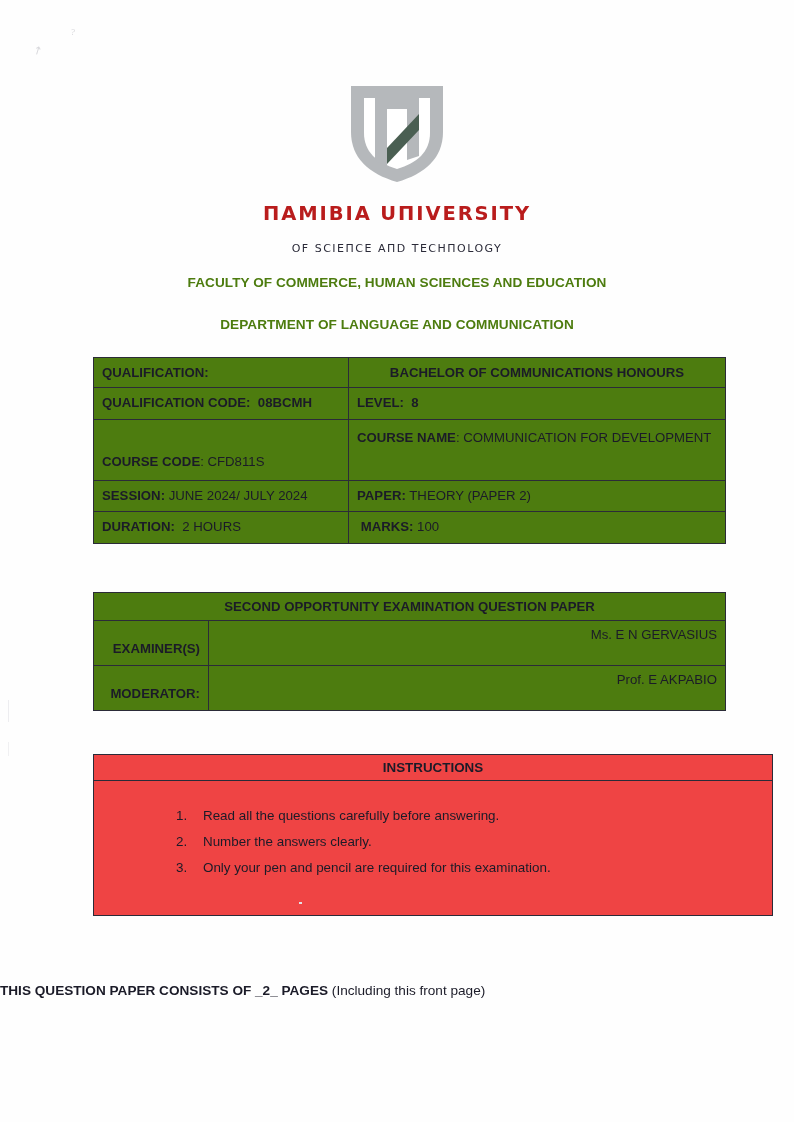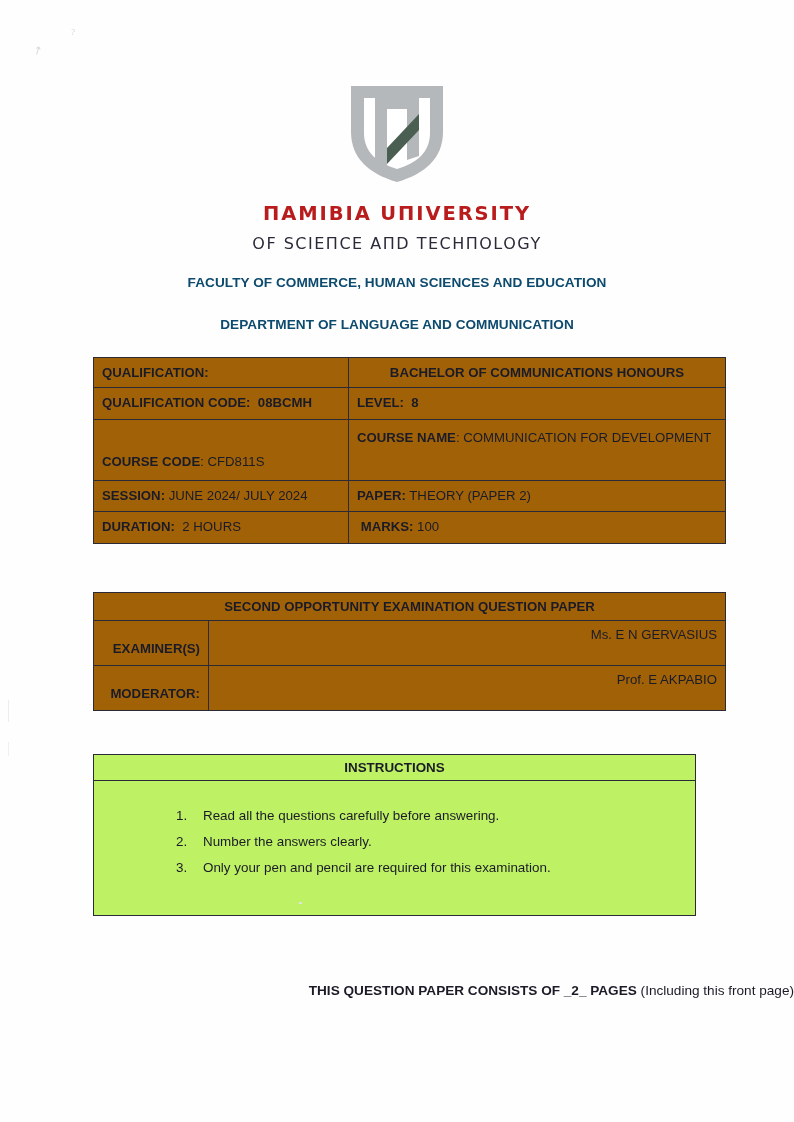--- a/index.html
+++ b/index.html
@@ -62,48 +62,48 @@
     font-family: "DejaVu Sans", sans-serif;
     font-size: 19.5px;
     font-weight: 700;
     letter-spacing: 1.9px;
     color: #b91c1c;
     line-height: 1.15;
     white-space: nowrap;
   }
   .wordmark .line2 {
     font-family: "DejaVu Sans", sans-serif;
-    font-size: 16px;
+    font-size: 11px;
     font-weight: 400;
     letter-spacing: 1.5px;
     color: #2a2a38;
     line-height: 1.25;
-    margin-top: 9px;
+    margin-top: 17px;
     white-space: nowrap;
   }
 
   
   .heading {
     position: absolute;
     left: 0; right: 0;
     text-align: center;
     font-size: 13.6px;
     font-weight: 700;
-    color: #0c4a6e;
+    color: #4d7c0f;
     letter-spacing: 0.05px;
   }
   .heading.faculty { top: 275px; }
   .heading.department { top: 317px; }
 
   
   .tbl {
     position: absolute;
     border-collapse: collapse;
     table-layout: fixed;
-    background: #a16207;
+    background: #4d7c0f;
   }
   .tbl td {
     border: 1px solid #2b2b38;
     padding: 6px 8px 7px 8px;
     font-size: 13.2px;
     line-height: 1.32;
     vertical-align: middle;
     color: #1b1b28;
   }
   .tbl td b, .tbl td .b {
@@ -139,23 +139,23 @@
   }
   #exam-table .row-tall td { height: 31px; vertical-align: top; padding-top: 5px; text-align: right; }
   #exam-table .lbl { font-weight: 700; vertical-align: bottom !important; padding-bottom: 8px; }
   #exam-table .val { font-weight: 400; }
 
   
   #instr-box {
     position: absolute;
     left: 93px;
     top: 754px;
-    width: 603px;
+    width: 680px;
     border: 1px solid #2b2b38;
-    background: #bef264;
+    background: #ef4444;
     box-sizing: border-box;
   }
   #instr-head {
     text-align: center;
     font-weight: 700;
     font-size: 13.4px;
     padding: 5px 0 5px 0;
     border-bottom: 1px solid #2b2b38;
     color: #1b1b28;
   }
@@ -188,21 +188,21 @@
     left: 299px; top: 902px;
     width: 3px; height: 2px;
     background: #e2e2e6;
   }
 
   
   #footer-note {
     position: absolute;
     left: 0; right: 0;
     top: 983px;
-    text-align: right;
+    text-align: left;
     font-size: 13.6px;
     color: #1b1b28;
   }
   #footer-note .strong { font-weight: 700; }
   #footer-note .light { font-weight: 400; }
 </style>
 </head>
 <body>
 
 <div class="page">

